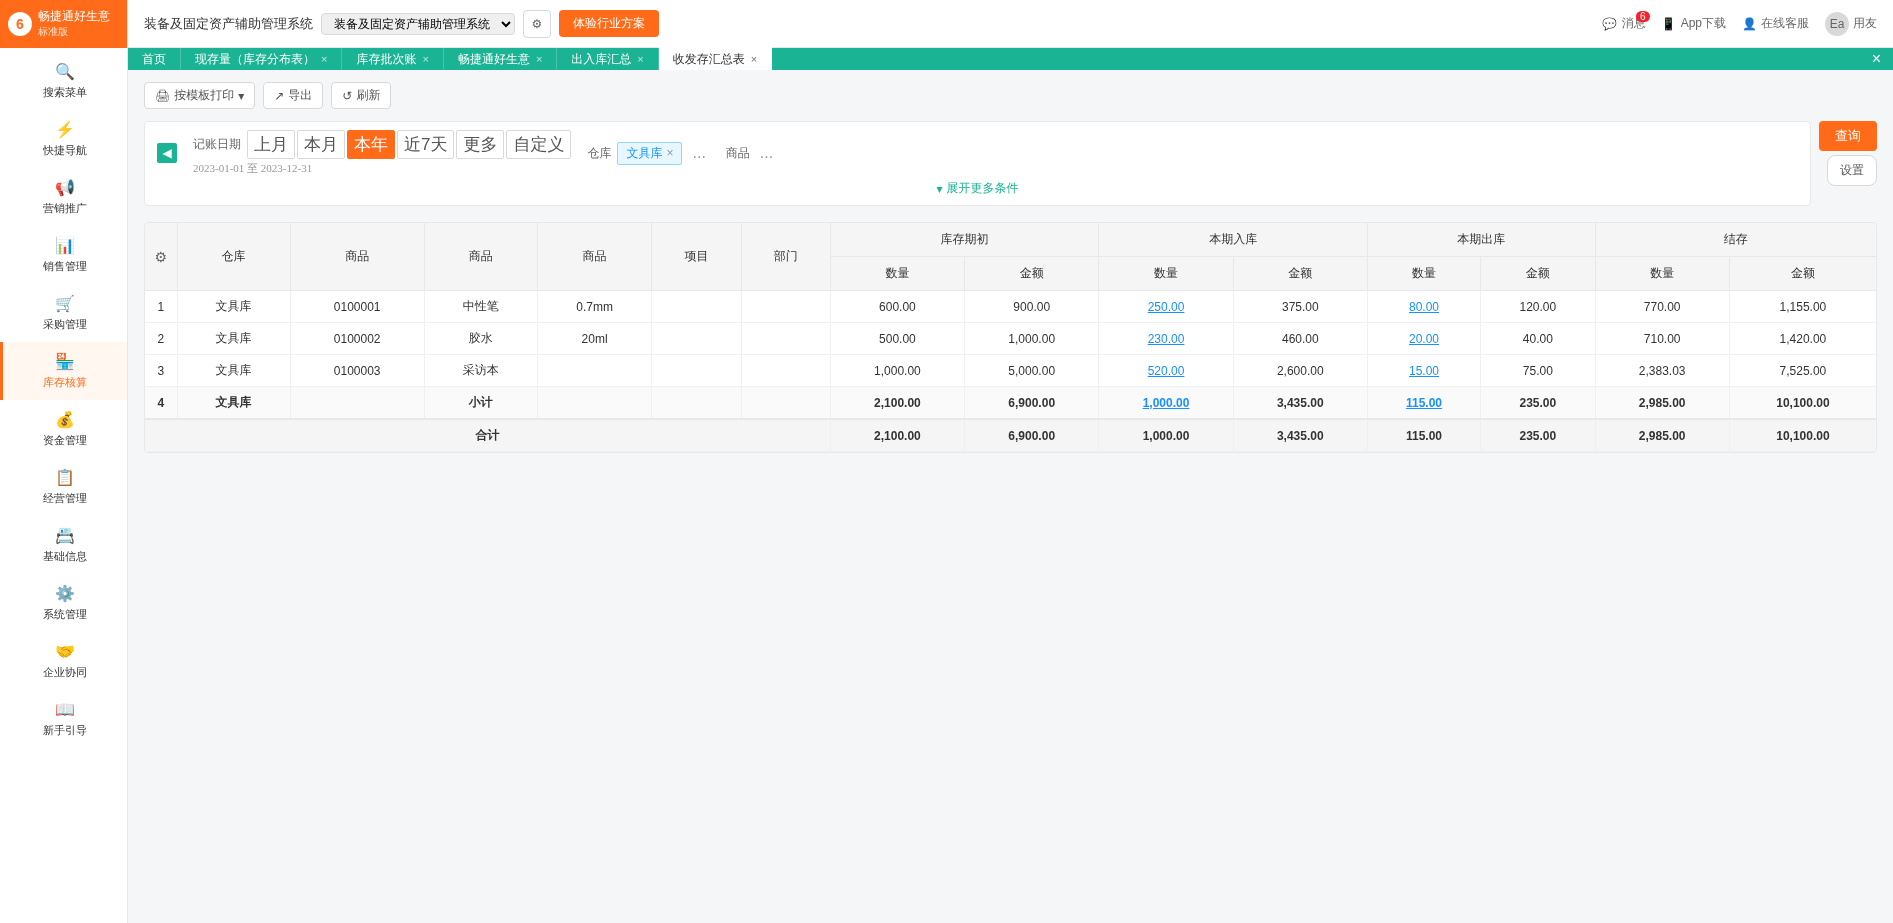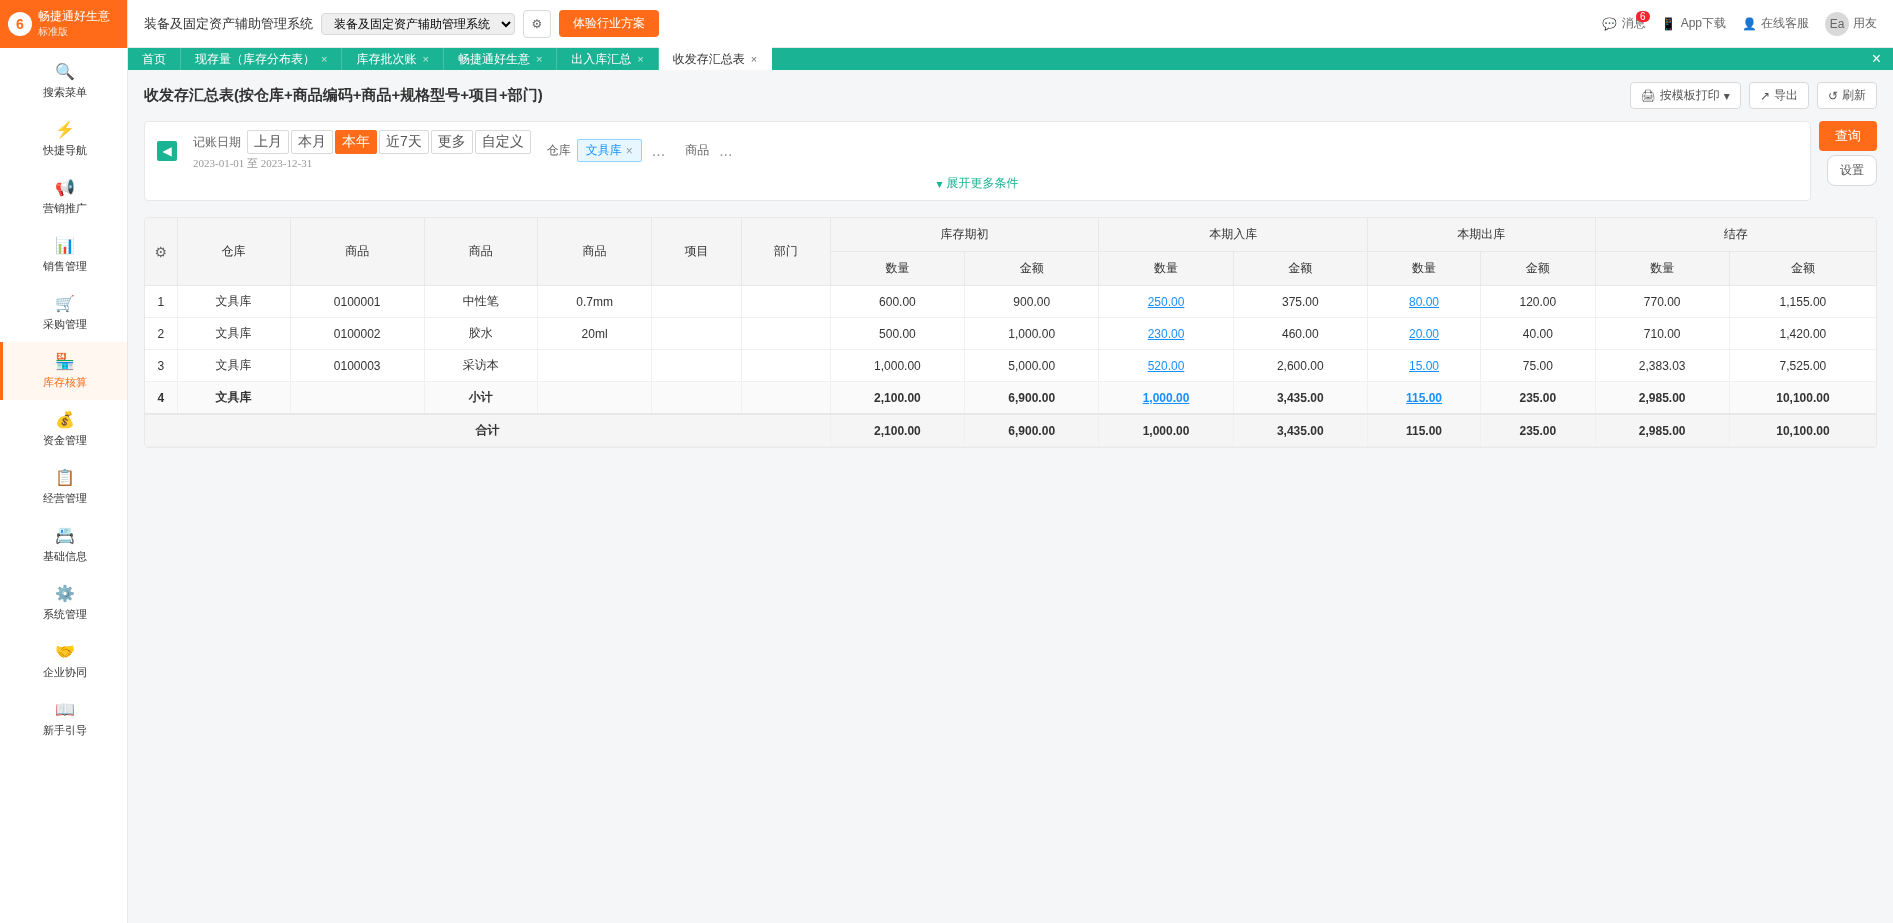--- a/index.html
+++ b/index.html
@@ -48,21 +48,21 @@
     .page-title { font-size: 15px; font-weight: bold; color: #333; }
     .page-actions { display: flex; align-items: center; gap: 8px; }
     .btn-action { display: flex; align-items: center; gap: 4px; border: 1px solid #d9d9d9; background: #fff; border-radius: 4px; padding: 4px 10px; cursor: pointer; font-size: 12px; color: #555; }
 
     
     .filter-bar { background: #fff; border: 1px solid #e8e8e8; border-radius: 4px; padding: 8px 12px; margin-bottom: 8px; }
     .filter-row { display: flex; align-items: center; gap: 16px; flex-wrap: wrap; }
     .filter-toggle { width: 20px; height: 20px; background: #1ab394; color: #fff; border-radius: 2px; display: flex; align-items: center; justify-content: center; cursor: pointer; font-size: 12px; flex-shrink: 0; }
     .filter-label { color: #666; font-size: 12px; white-space: nowrap; }
     .filter-date-btns { display: flex; align-items: center; gap: 2px; }
-    .date-btn { padding: 2px 6px; border: 1px solid #d9d9d9; border-radius: 2px; cursor: pointer; font-size: 14px; color: #555; background: #fff; }
+    .date-btn { padding: 2px 6px; border: 1px solid #d9d9d9; border-radius: 2px; cursor: pointer; font-size: 17px; color: #555; background: #fff; }
     .date-btn.active { background: #ff6b18; color: #fff; border-color: #ff6b18; }
     .filter-date-range { font-size: 11px; color: #999; margin-top: 2px; font-family: Liberation Serif, serif; }
     .filter-warehouse { display: flex; align-items: center; gap: 6px; }
     .warehouse-tag { background: #e6f7ff; border: 1px solid #91d5ff; border-radius: 2px; padding: 2px 8px; font-size: 12px; color: #1890ff; display: flex; align-items: center; gap: 4px; }
     .warehouse-tag-close { cursor: pointer; color: #999; }
     .filter-more-btn { color: #999; font-size: 16px; cursor: pointer; padding: 0 4px; }
     .filter-goods { display: flex; align-items: center; gap: 6px; }
     .filter-expand-row { display: flex; justify-content: center; padding: 4px 0 0; }
     .expand-btn { display: flex; align-items: center; gap: 4px; color: #1ab394; font-size: 12px; cursor: pointer; }
 
@@ -210,21 +210,20 @@
       <span>收发存汇总表</span>
       <span class="tab-close">×</span>
     </div>
     <div class="tabs-close-all">×</div>
   </div>
 
   <div class="page-content">
     <div class="page-inner">
 
       <div class="page-title-bar">
-        <h2 class="page-title">收发存汇总表(按仓库+商品编码+商品+规格型号+项目+部门)</h2>
         <div class="page-actions">
           <button class="btn-action">
             <span>🖨</span>
             <span>按模板打印</span>
             <span>▾</span>
           </button>
           <button class="btn-action">
             <span>↗</span>
             <span>导出</span>
           </button>

